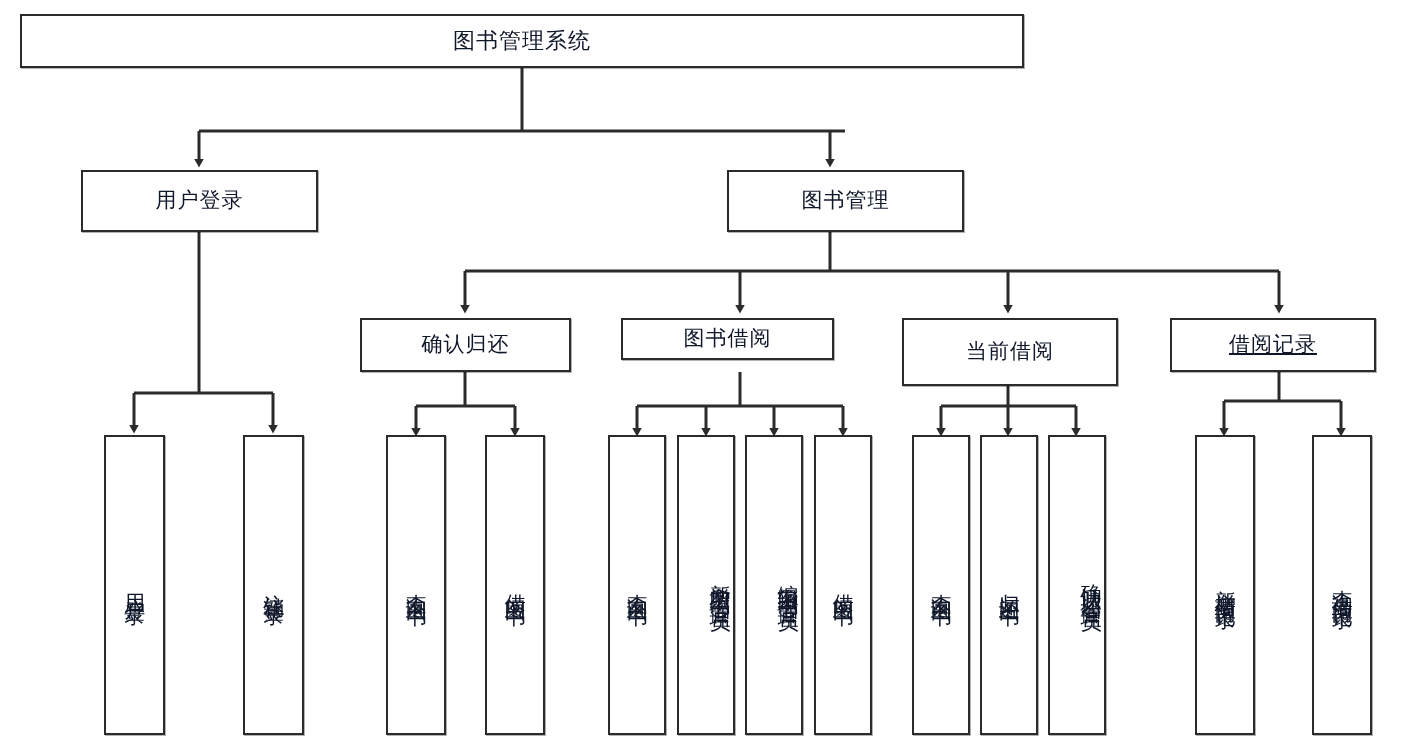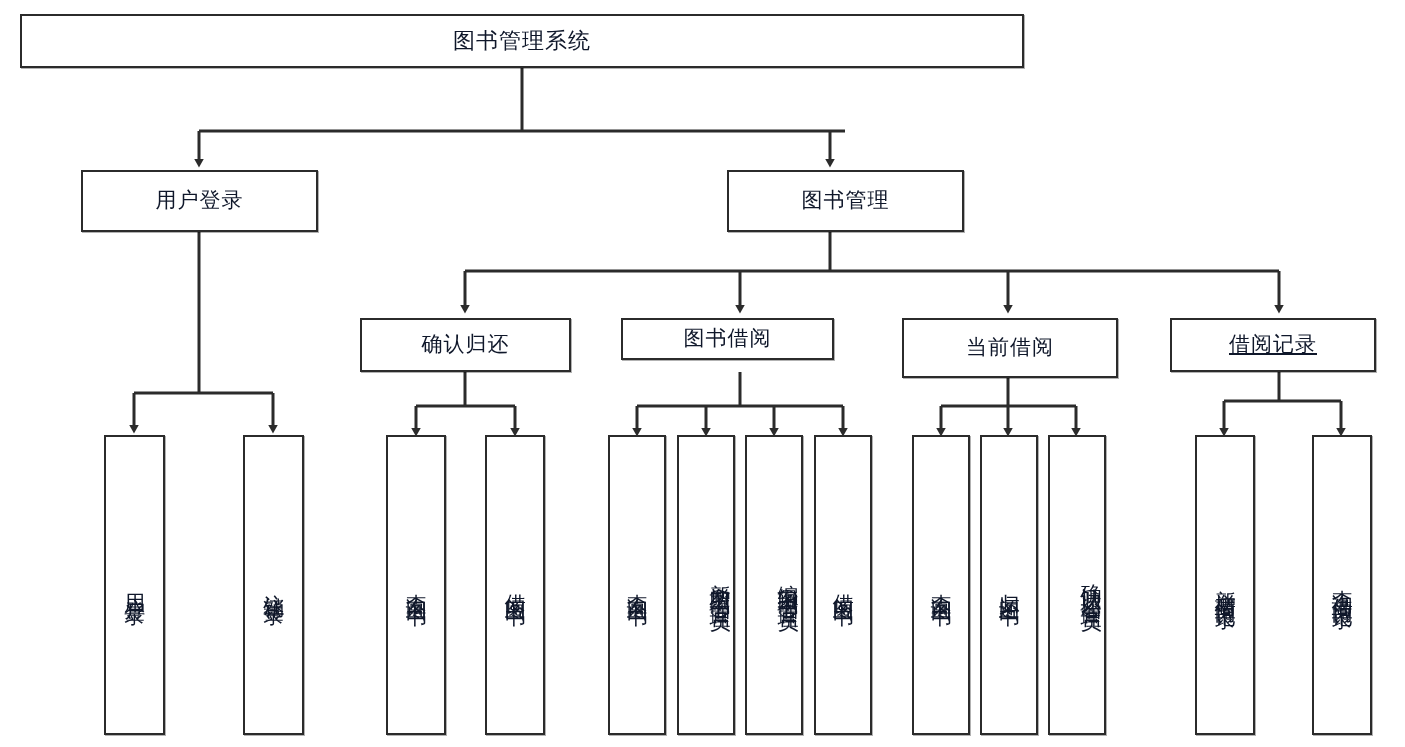--- a/index.html
+++ b/index.html
@@ -141,21 +141,21 @@
   </div>
 
   <div class="node horiz" style="left:360px; top:318px; width:211px; height:54px;">
     <span class="node-label">确认归还</span>
   </div>
 
   <div class="node horiz" style="left:602px; top:318px; width:213px; height:42px;margin-left:19px;">
     <span class="node-label">图书借阅</span>
   </div>
 
-  <div class="node horiz" style="left:902px; top:318px; width:216px; height:60px;">
+  <div class="node horiz" style="left:902px; top:318px; width:216px; height:68px;">
     <span class="node-label">当前借阅</span>
   </div>
 
   <div class="node horiz" style="left:1170px; top:318px; width:206px; height:54px;text-decoration:underline;">
     <span class="node-label">借阅记录</span>
   </div>
 
   <div class="node vert" style="left:104px; top:435px; width:61px; height:300px;">
     <span class="node-label">用户登录</span>
   </div>

